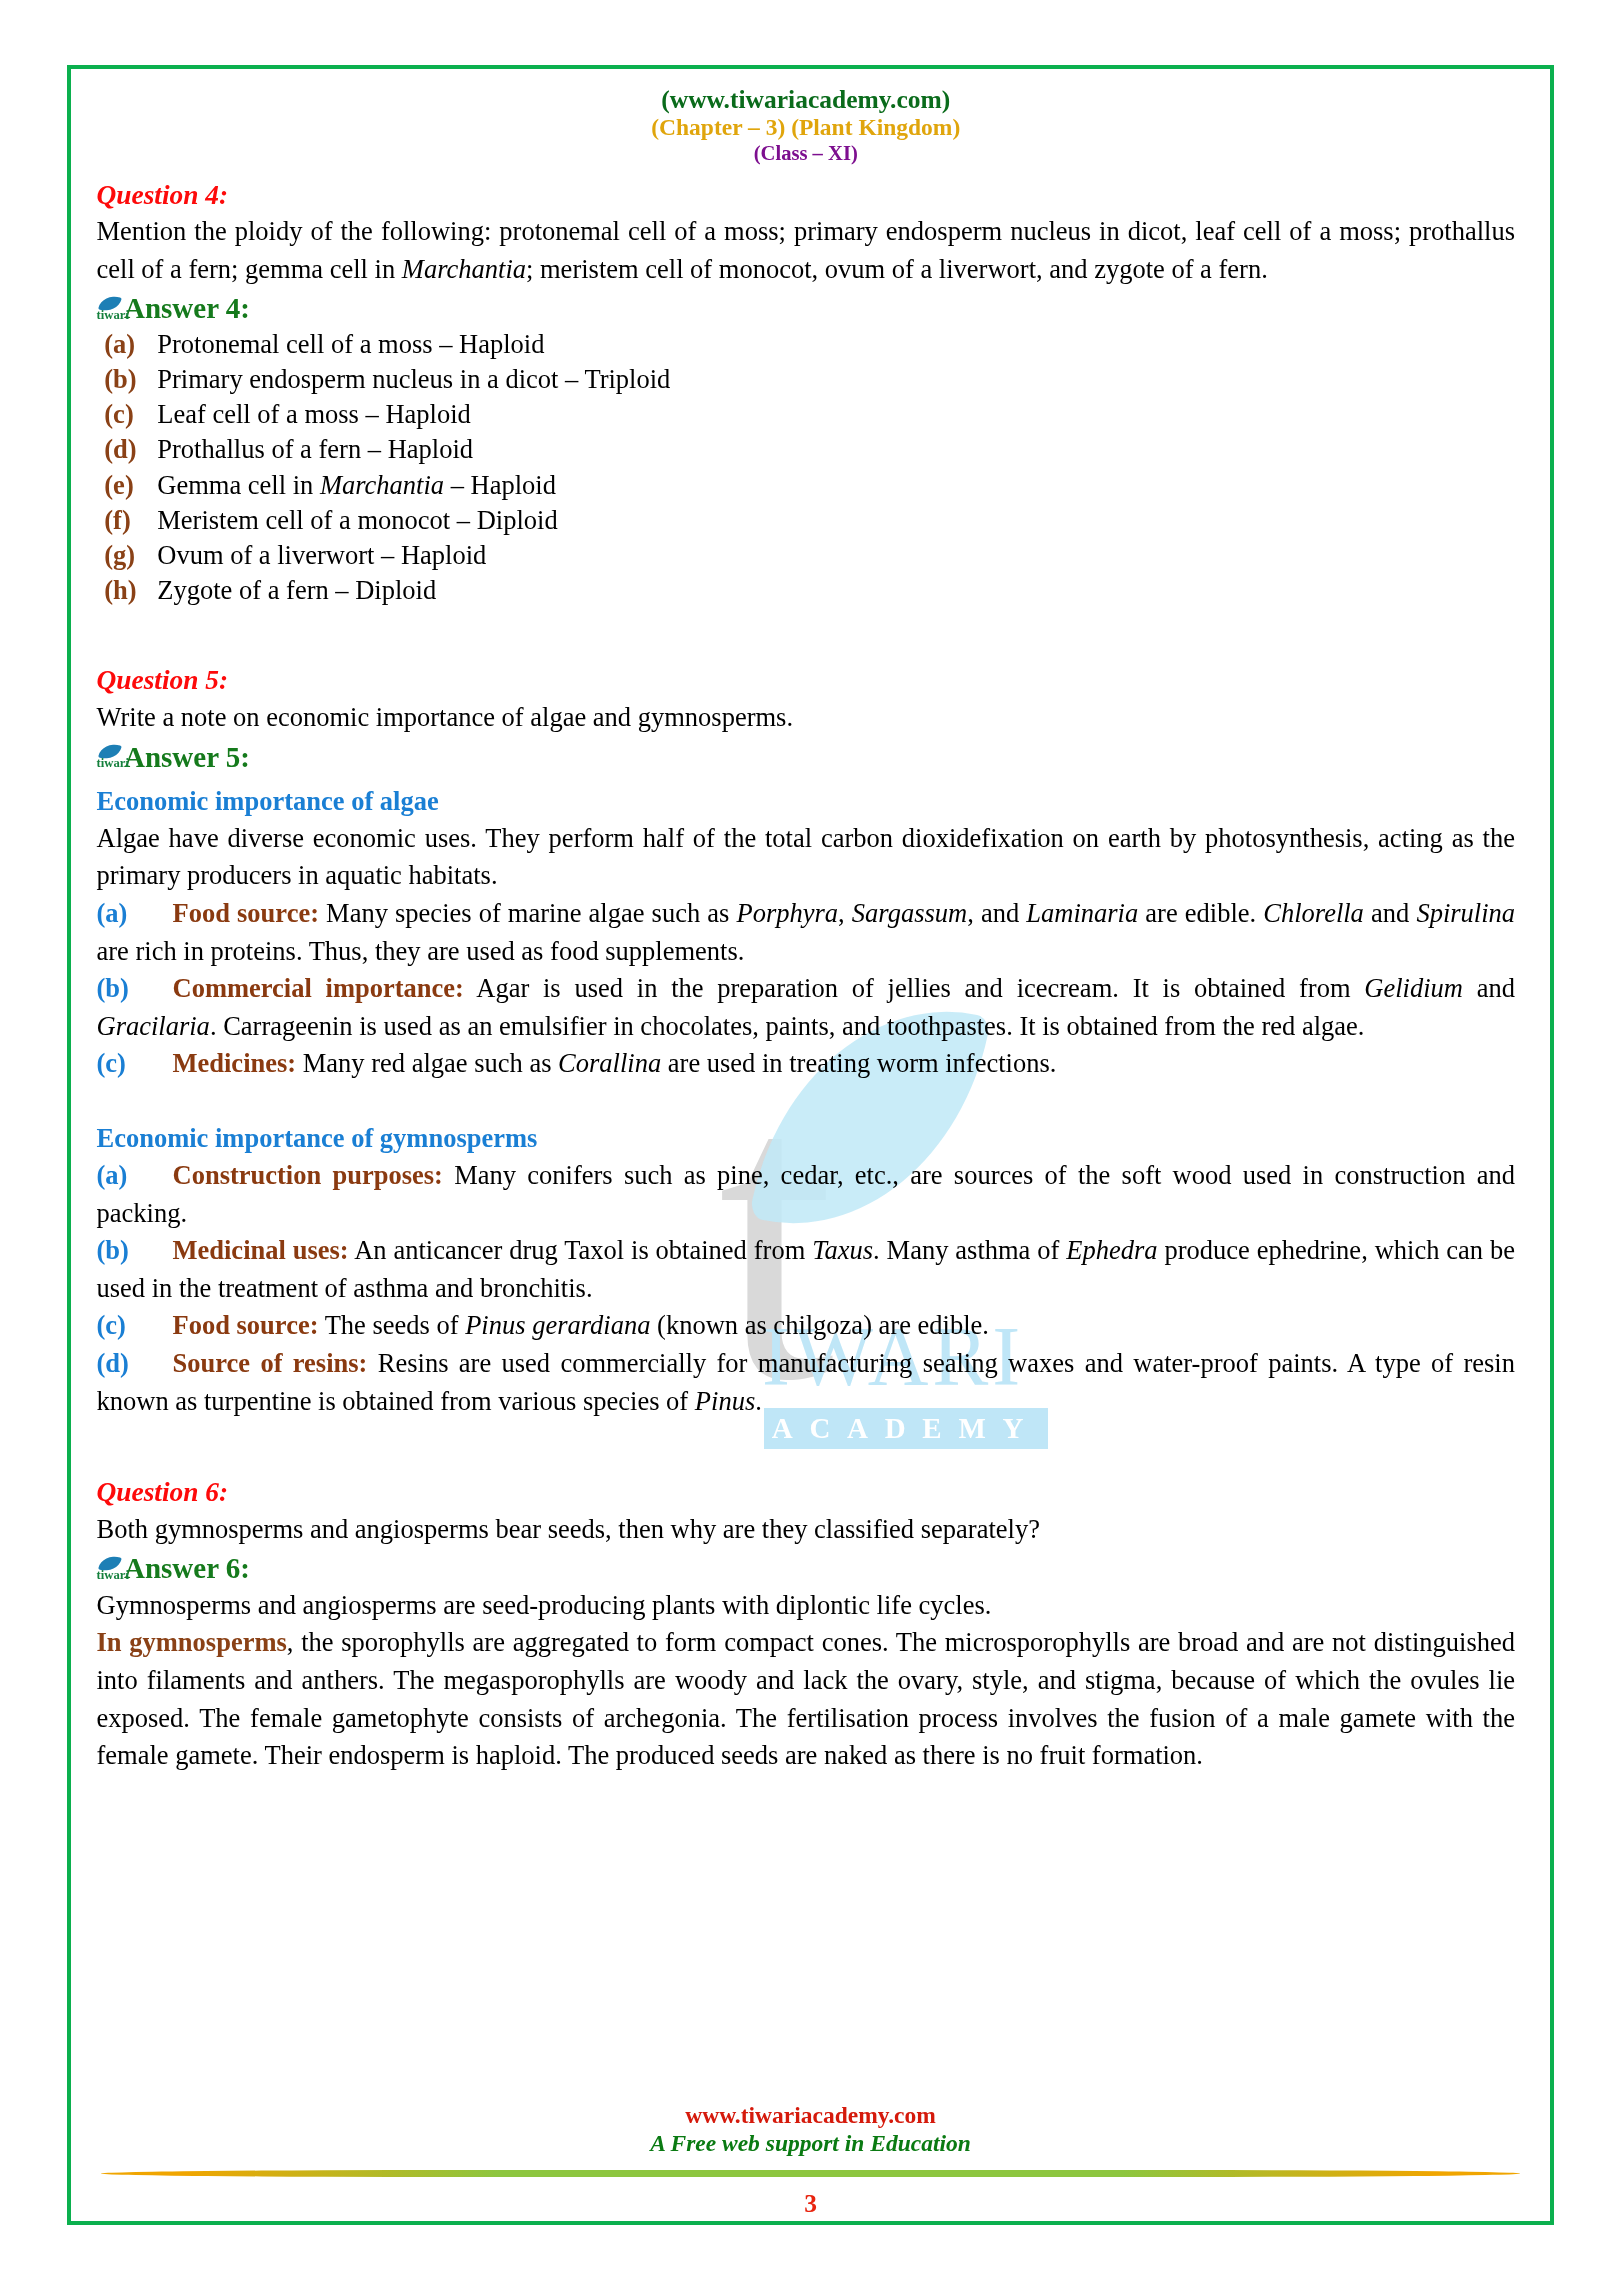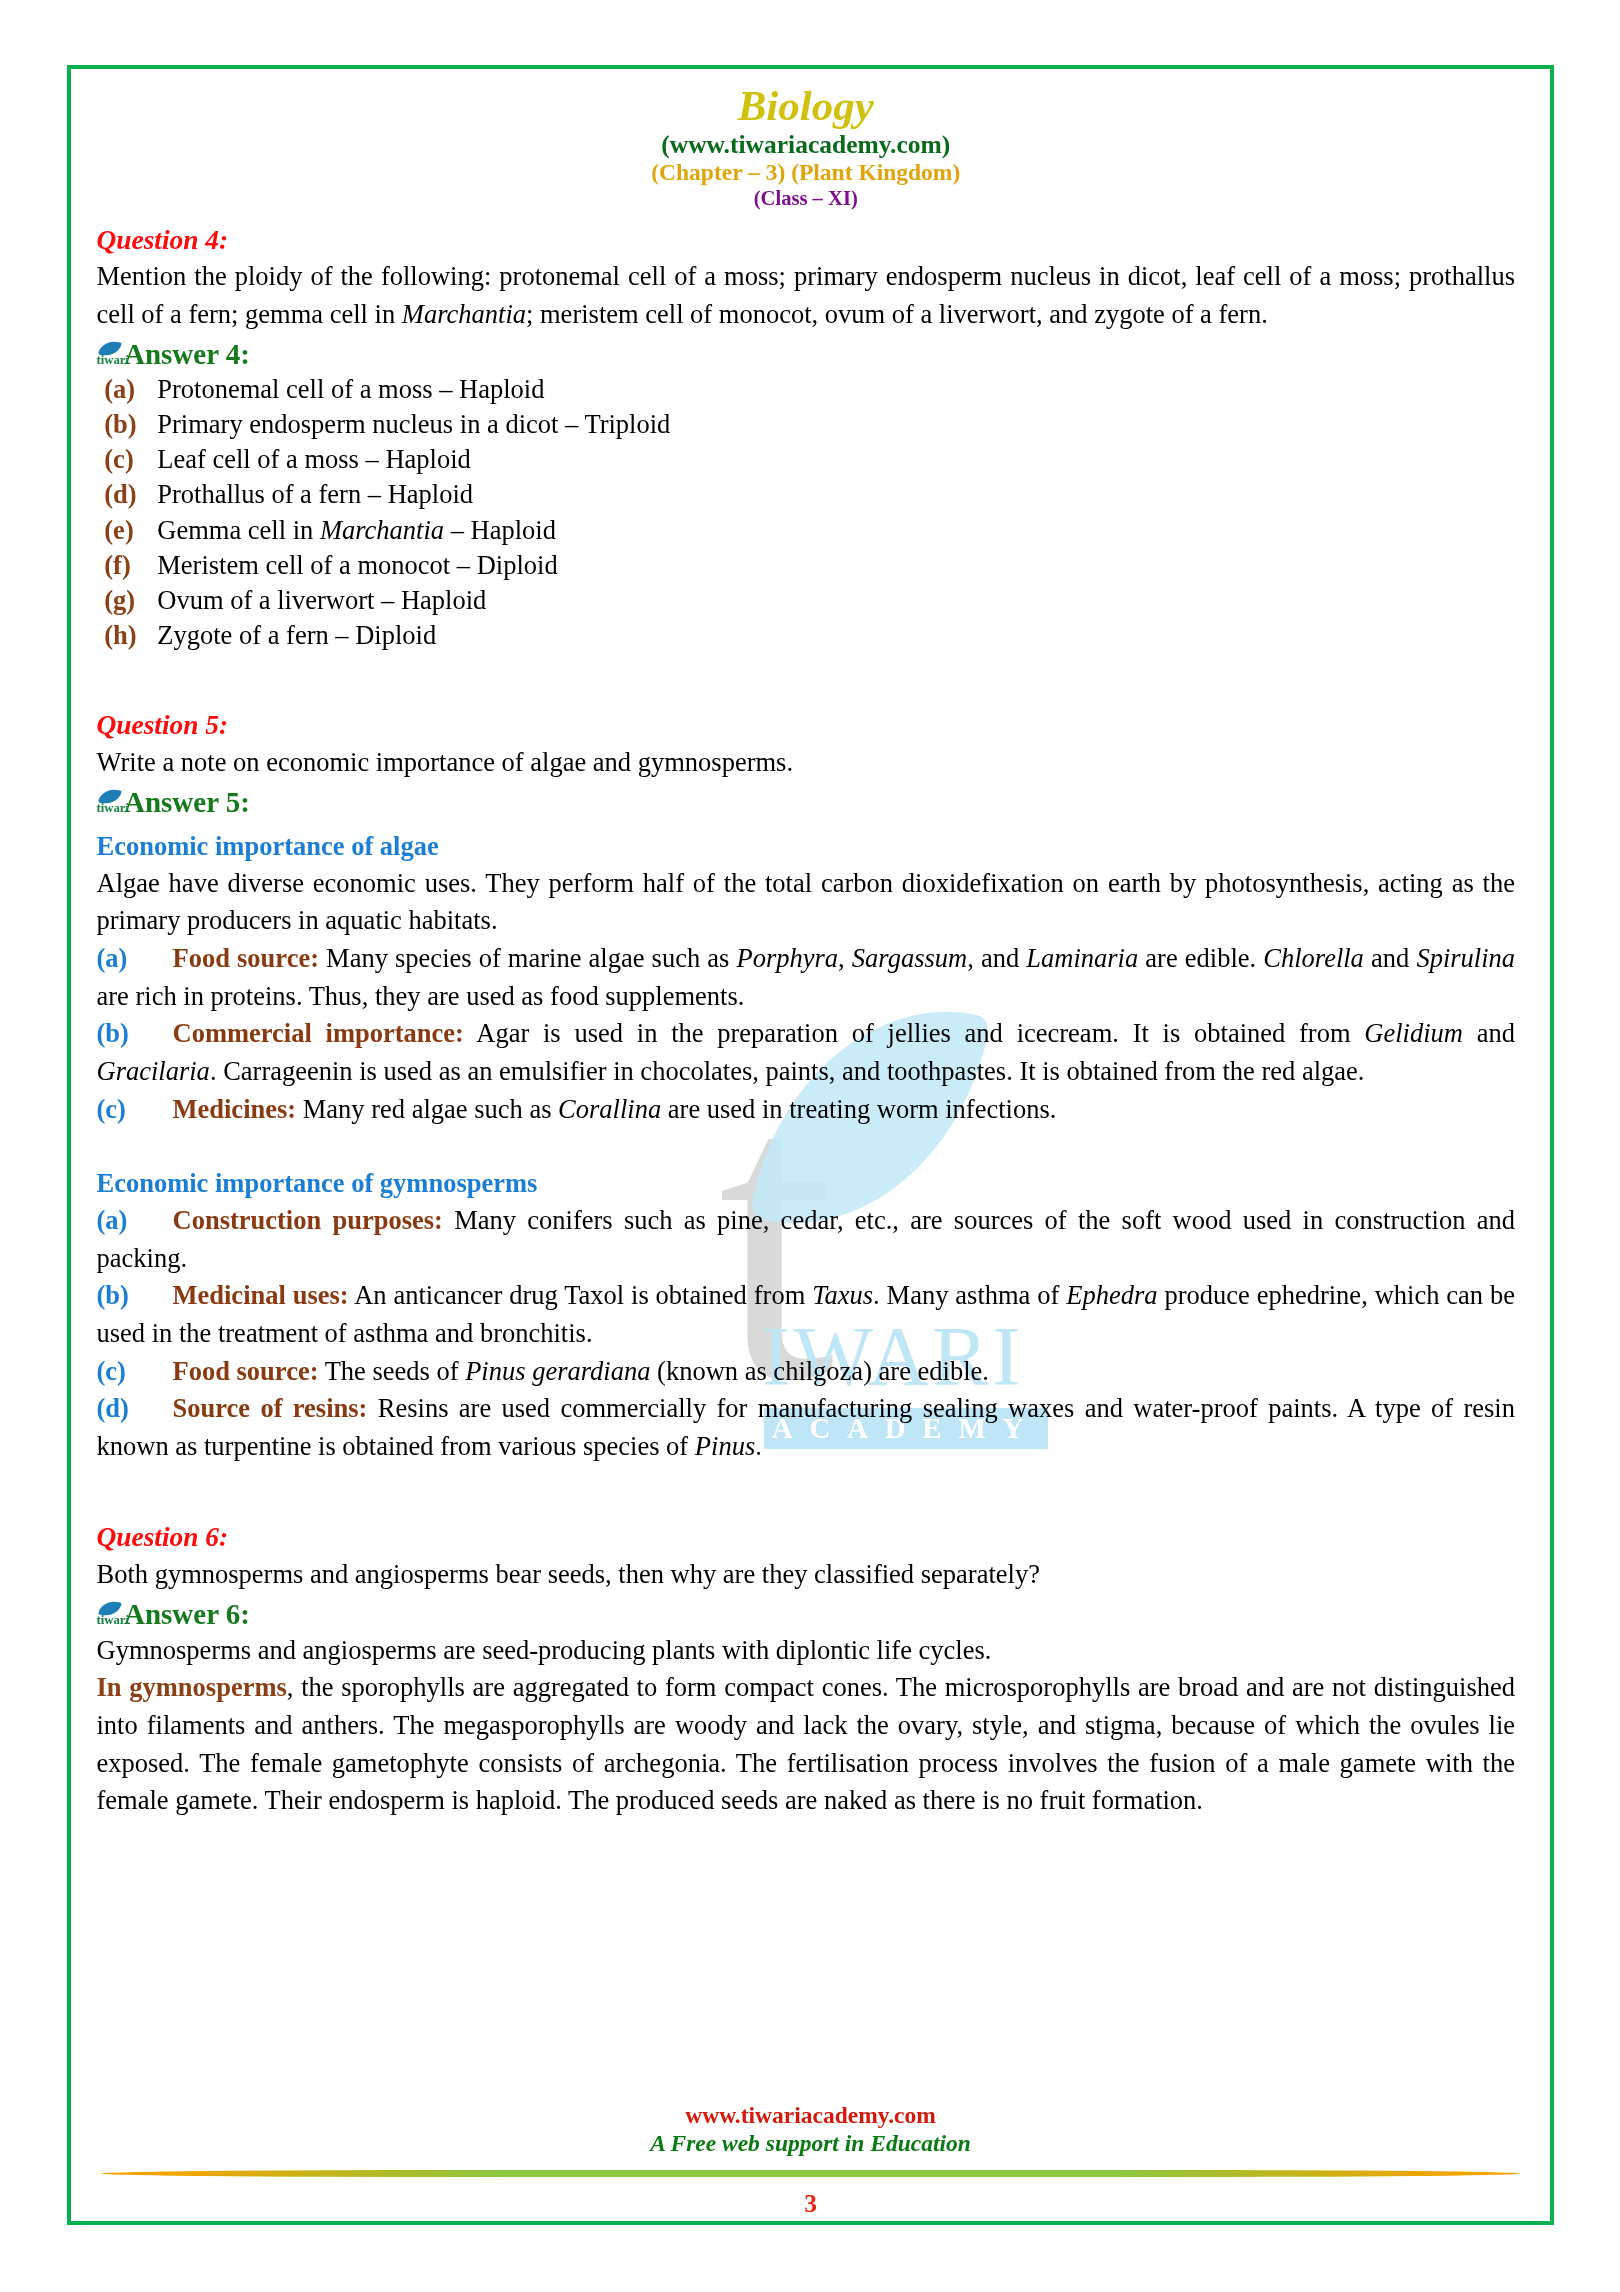--- a/index.html
+++ b/index.html
@@ -288,21 +288,20 @@
   <div id="watermark">
     <div class="wm-t">t</div>
     <div class="wm-leaf"></div>
     <div class="wm-word">IWARI</div>
     <div class="wm-sub">ACADEMY</div>
   </div>
 
   <div id="page-inner">
     <div id="content">
 
-      <div class="doc-title">Biology</div>
       <div class="doc-site">(www.tiwariacademy.com)</div>
       <div class="doc-chapter">(Chapter – 3) (Plant Kingdom)</div>
       <div class="doc-class">(Class – XI)</div>
 
       <div class="qhead">Question 4:</div>
       <p class="para"><span>Mention the ploidy of the following: protonemal cell of a moss; primary endosperm nucleus in dicot, leaf cell of a moss; prothallus cell of a fern; gemma cell in </span><i>Marchantia</i><span>; meristem cell of monocot, ovum of a liverwort, and zygote of a fern.</span></p>
 
       <div class="ahead">
         <span class="logo-mini">
             <span class="lf"></span>

